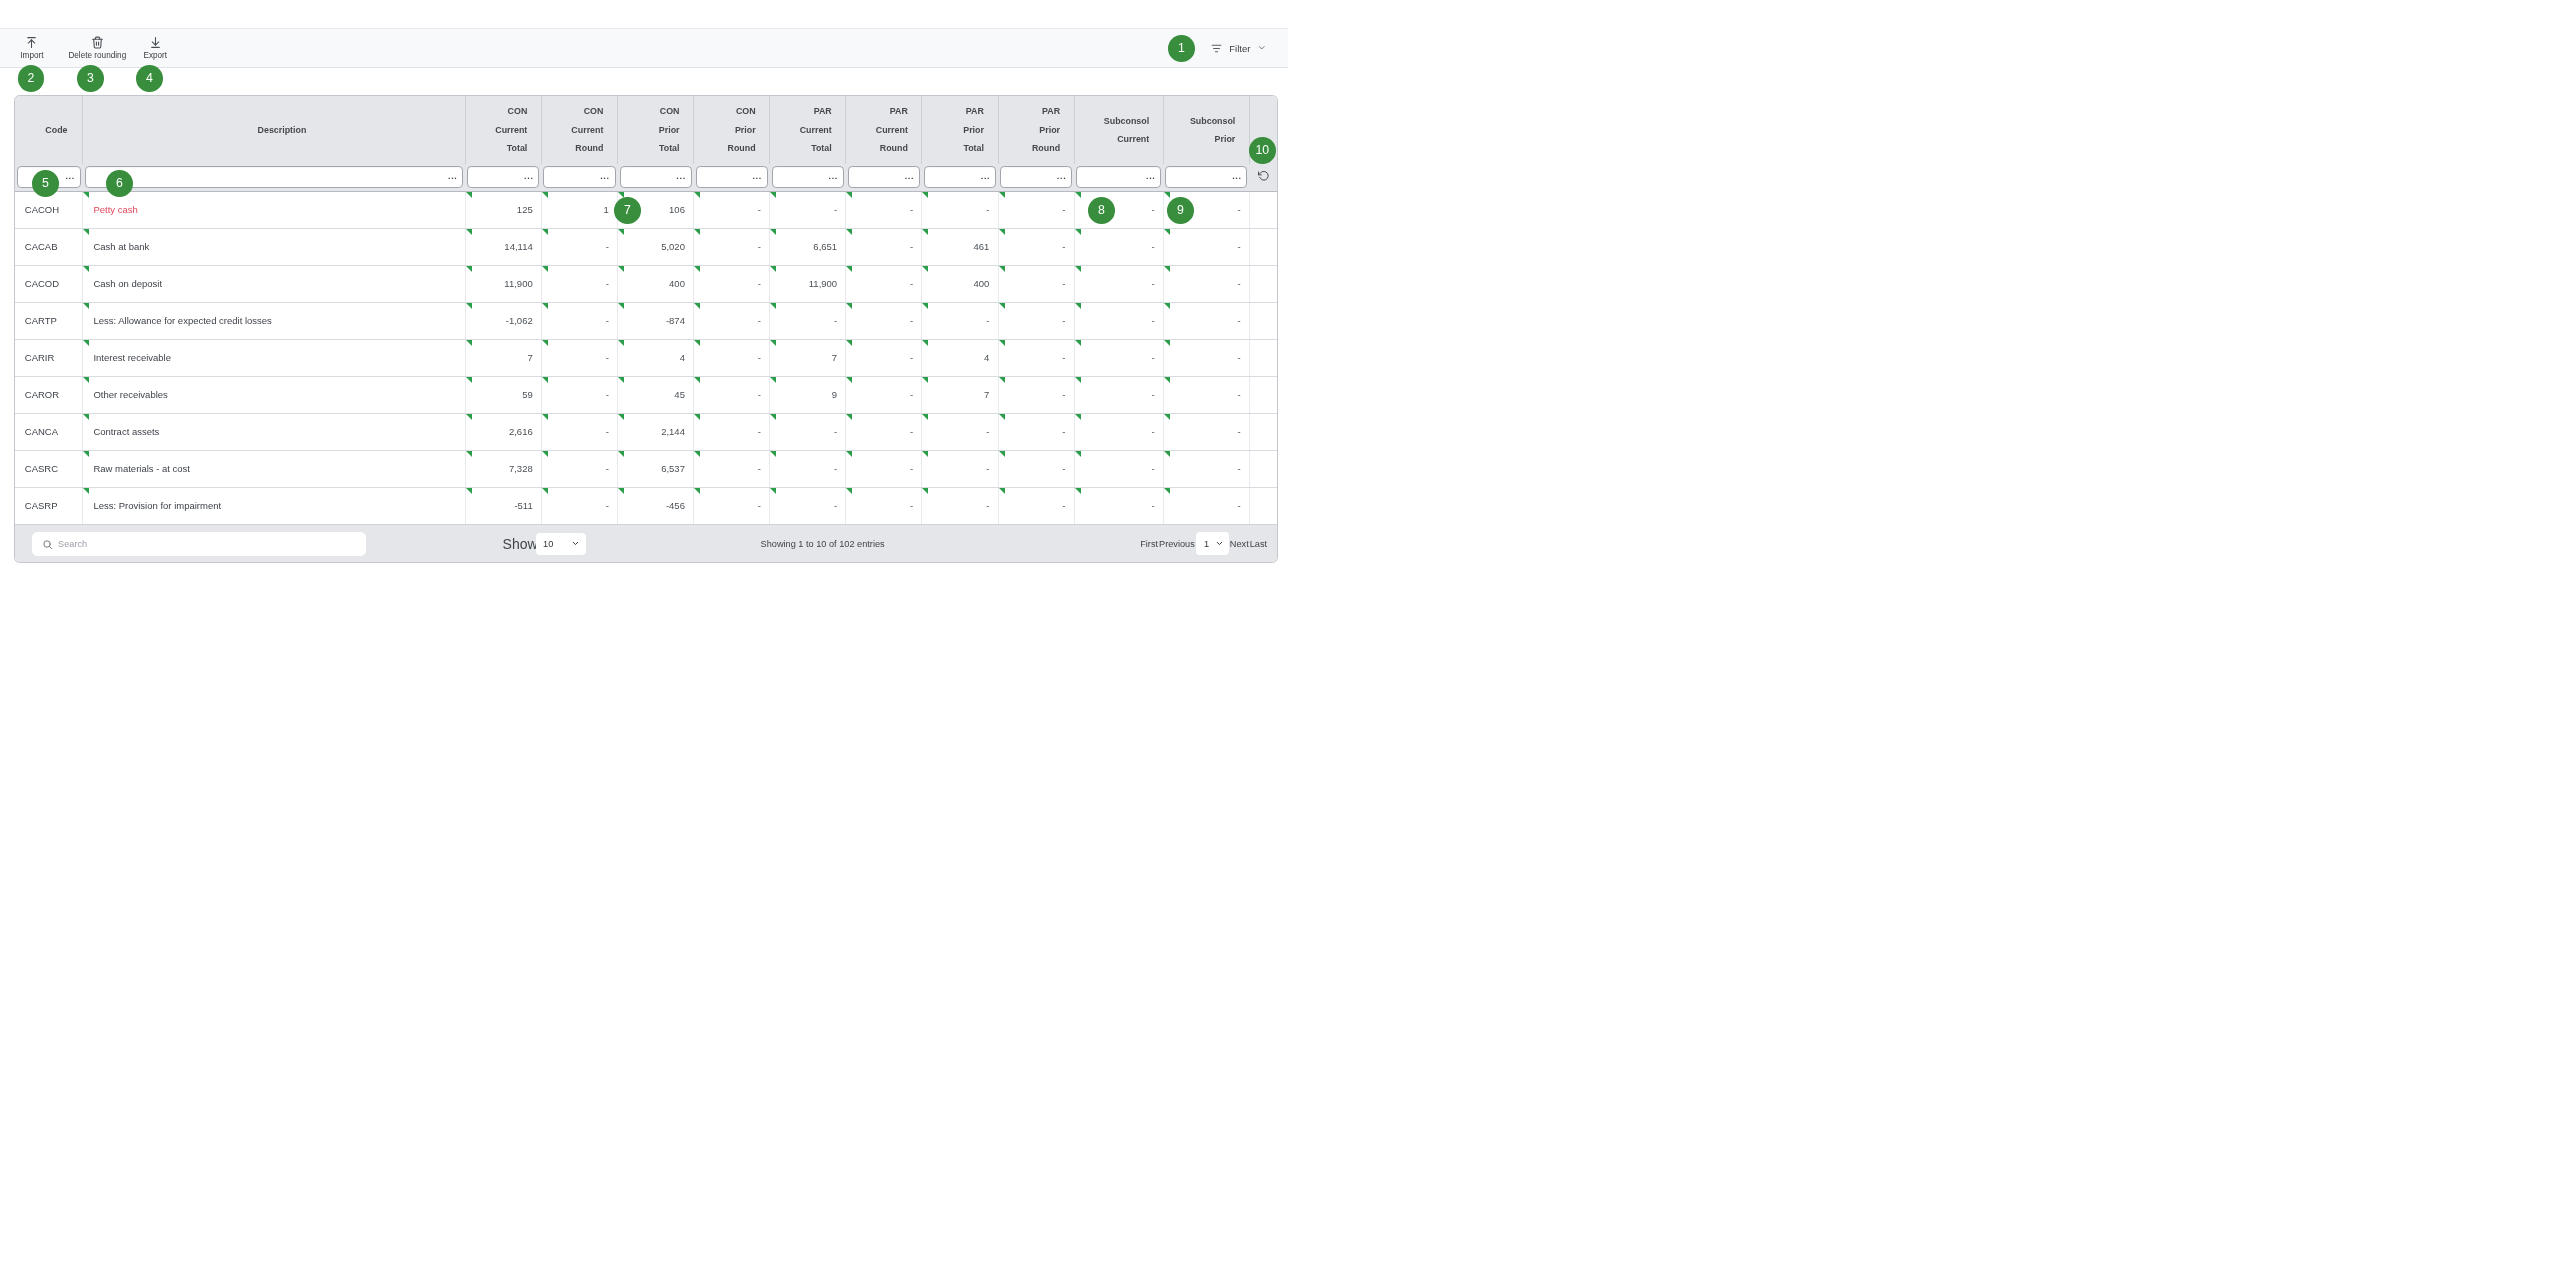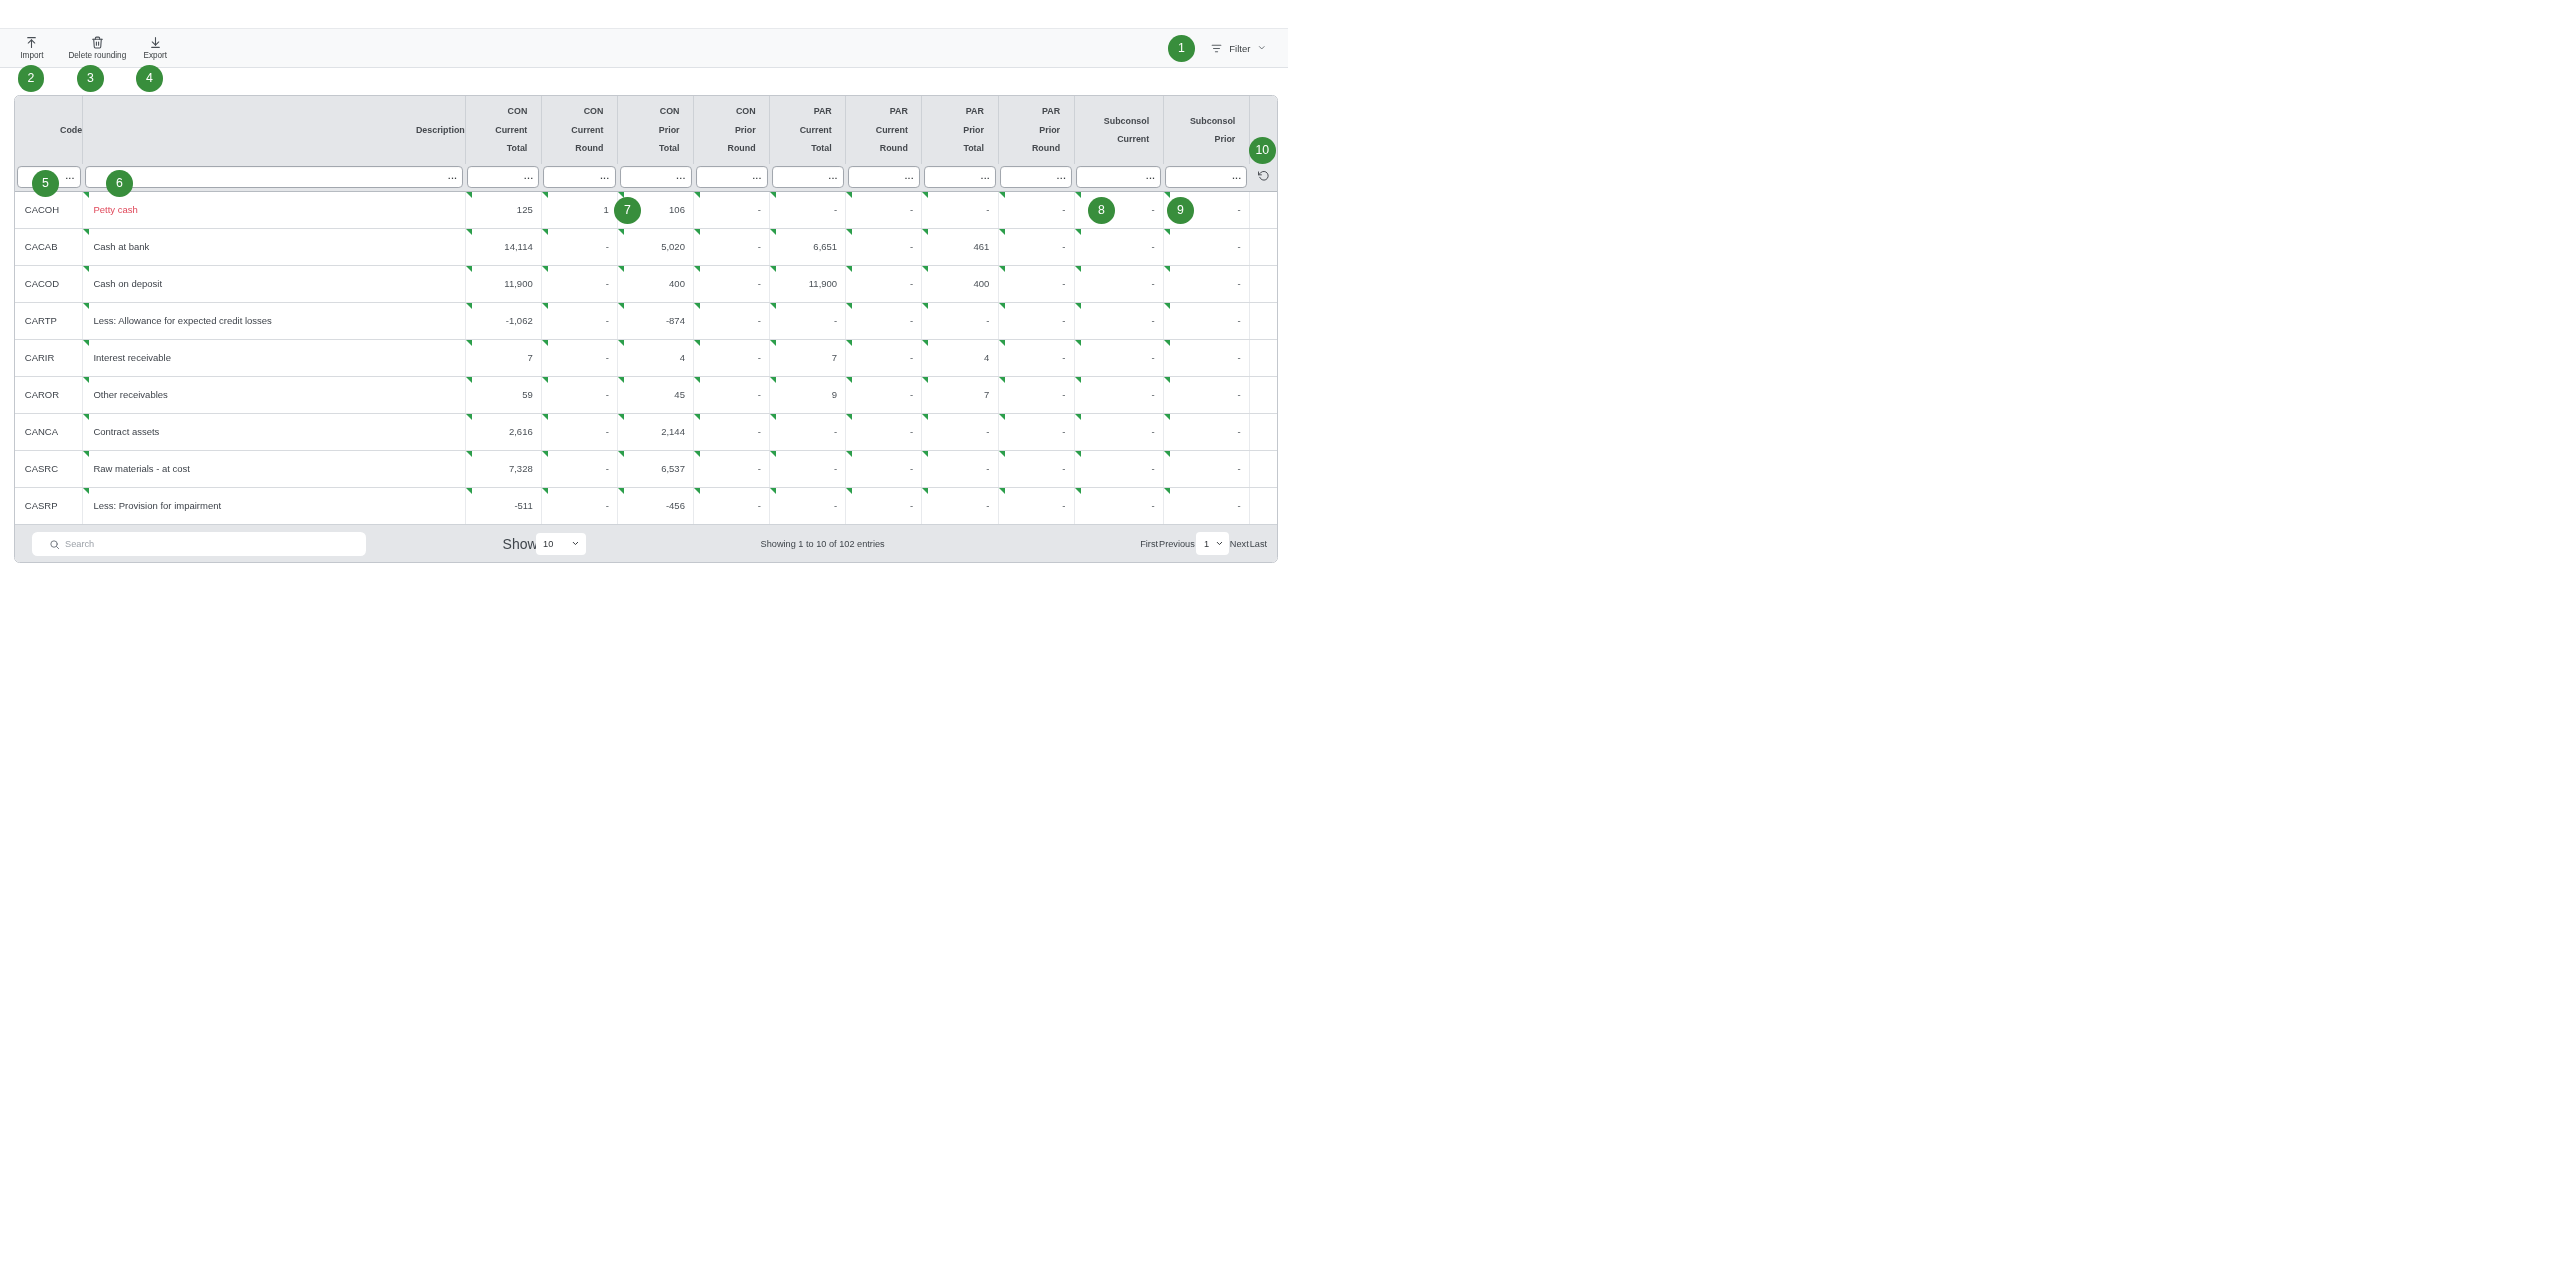--- a/index.html
+++ b/index.html
@@ -23,21 +23,21 @@
   .filter-label { font-size:9.5px; color:#3c4043; }
 
   
   .card { position:absolute; left:13.6px; top:95px; width:1264px;
     border:0.7px solid #c3c7cd; border-radius:5.5px; background:#fff; overflow:hidden; }
   table { border-collapse:collapse; table-layout:fixed; width:1263px; }
   thead th { background:#e4e6e9; height:68px; vertical-align:middle;
     font-size:8.9px; font-weight:700; color:#45494e; white-space:pre-line; line-height:18.4px;
     border-right:0.7px solid #cdd1d6; }
   thead th:last-child { border-right:none; }
-  th.lft { text-align:right; padding-left:16px; }
+  th.lft { text-align:center; padding-left:16px; }
   th.rgt { text-align:right; padding-right:13.6px; }
   tr.frow td { background:#e4e6e9; height:27px; border-bottom:0.7px solid #b6bbc1; padding:0 2px; }
   .finput { position:relative; height:22px; background:#fff; border:0.7px solid #a2a7ae; border-radius:4.1px;
     box-shadow:inset 0 0.7px 1.4px rgba(0,0,0,.05); }
   .dots { position:absolute; right:4.8px; top:42%; transform:translateY(-50%);
     font-size:8.9px; font-weight:700; letter-spacing:0.7px; color:#3c4043; cursor:pointer; }
   .fcell-last { text-align:center; }
   .reset { display:inline-flex; cursor:pointer; }
   .reset svg { stroke:#45494f; }
 
@@ -48,21 +48,21 @@
   td.code { padding-left:10.2px; }
   td.desc { padding-left:10.2px; }
   td.num { text-align:right; padding-right:8.2px; color:#4b5157; }
   td.red { color:#e0485a; }
   .t::before { content:""; position:absolute; left:0; top:0;
     border-top:6.1px solid #2c9e4b; border-left:6.1px solid transparent; }
 
   
   .tfooter { position:relative; height:38px; background:#e4e6e9; border-top:0.7px solid #cfd3d8; }
   .search { position:absolute; left:17px; top:6.8px; width:334px; height:24.5px; background:#fff;
-    border-radius:5.5px; display:flex; align-items:center; padding-left:17px; gap:5.5px; }
+    border-radius:5.5px; display:flex; align-items:center; padding-left:10px; gap:5.5px; }
   .search svg { stroke:#6b7178; flex:none; }
   .search input { border:none; outline:none; background:transparent; font-size:9.2px; color:#333;
     width:293px; font-family:"Liberation Sans", sans-serif; }
   .search input::placeholder { color:#9ca1a8; }
   .show-label { position:absolute; left:488px; top:50%; transform:translateY(-50%); font-size:14px; }
   .sel { position:absolute; background:#fff; border-radius:4.1px; display:flex; align-items:center;
     justify-content:space-between; font-size:9.2px; color:#2f3337; cursor:pointer; }
   .sel svg { stroke:#2f3337; flex:none; }
   .sel-size { left:521px; top:7.5px; width:50px; height:22.5px; padding:0 5.5px 0 7.5px; }
   .sel-page { width:33px; height:23px; padding:0 4.8px 0 8.2px; position:relative; }

